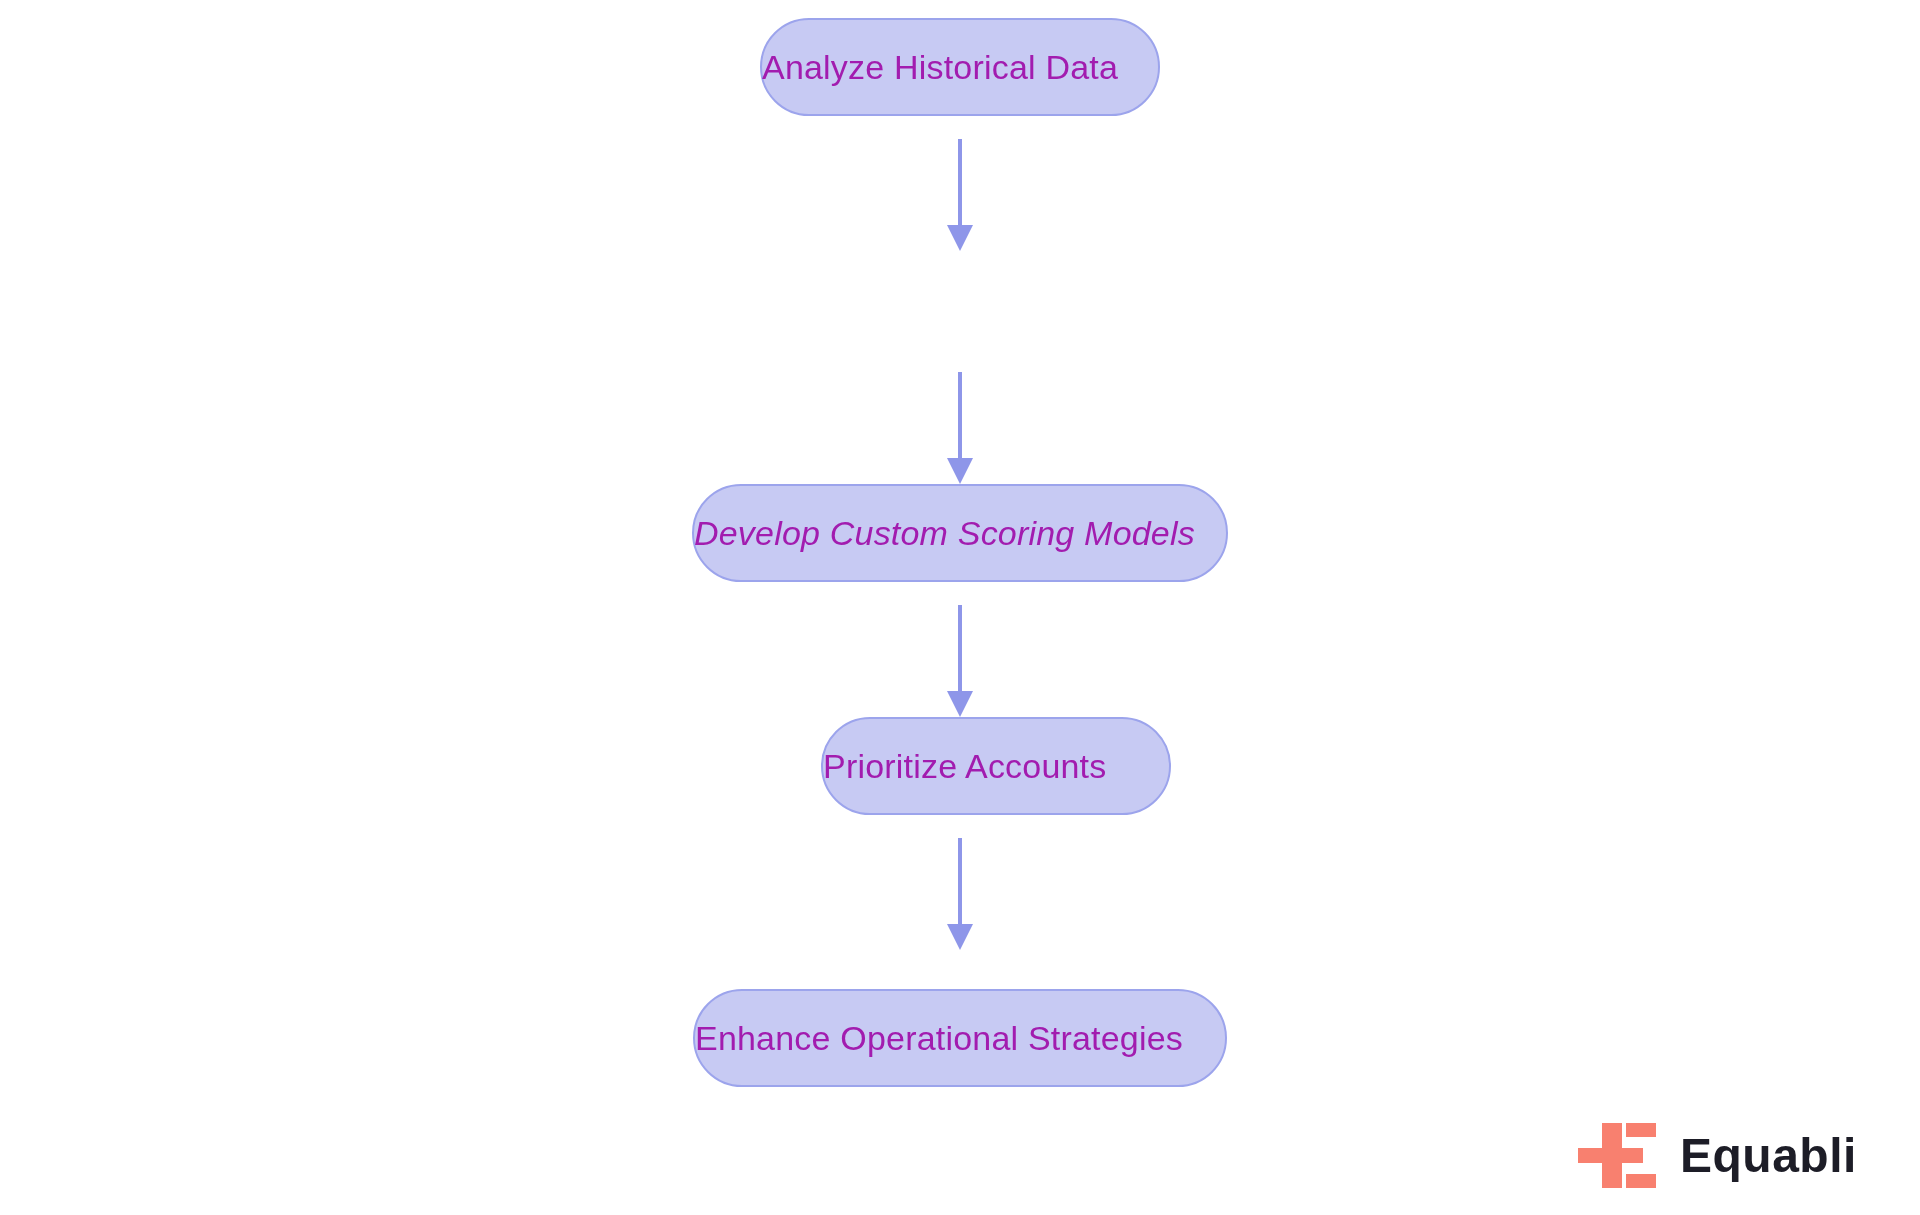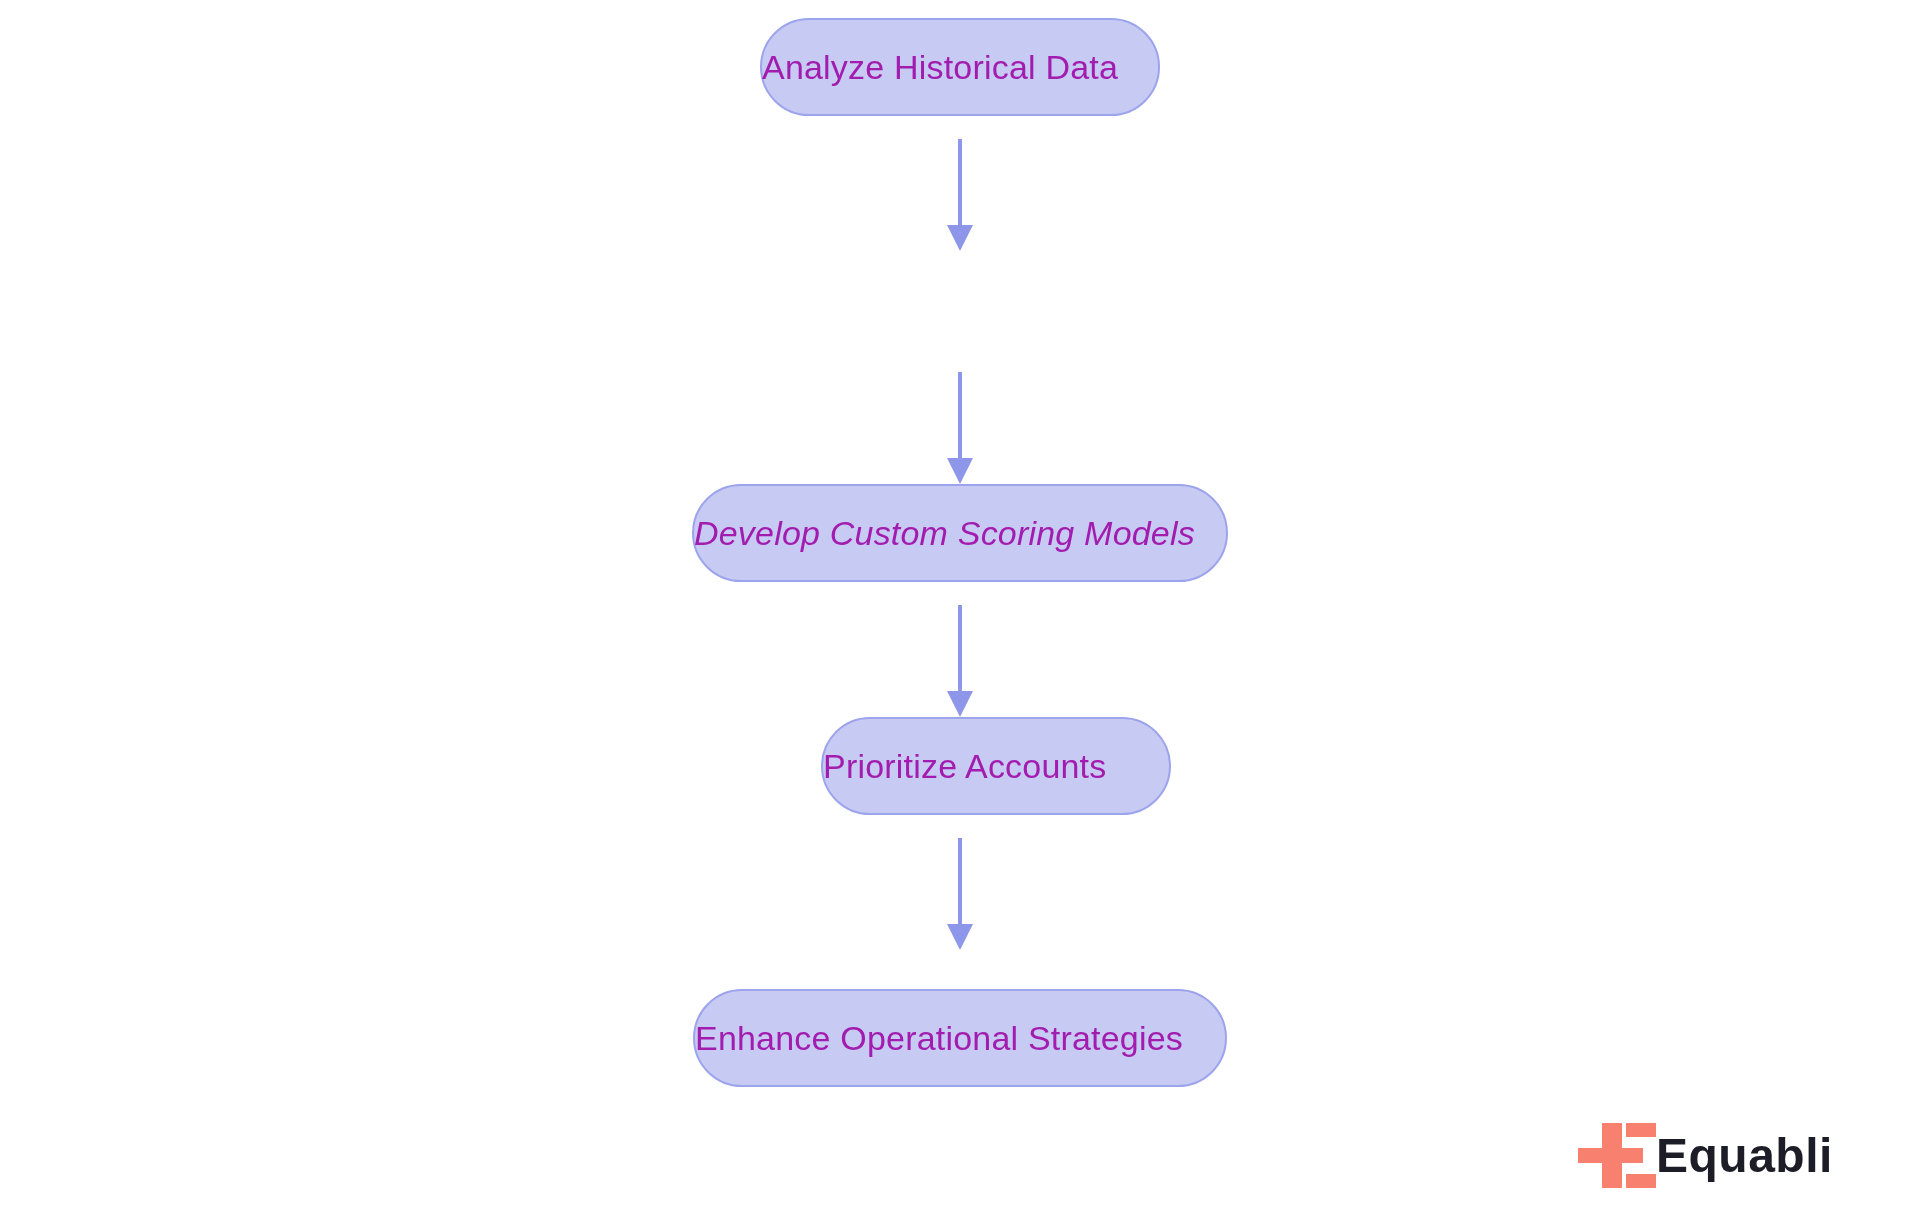--- a/index.html
+++ b/index.html
@@ -67,20 +67,21 @@
     border-top: 26px solid #8E96E9;
   }
 
   
   .logo {
     position: absolute;
     left: 1578px;
     top: 1123px;
     display: flex;
     align-items: center;
+    gap: 24px;
   }
   .logo-icon {
     position: relative;
     width: 78px;
     height: 65px;
   }
   .logo-icon .bar {
     position: absolute;
     background: #F8806F;
   }

